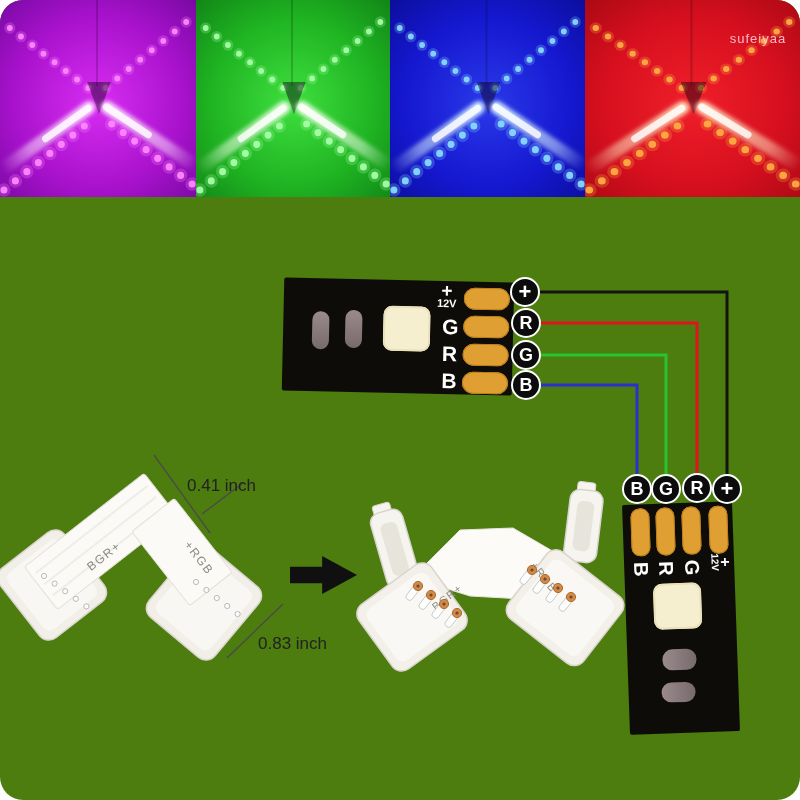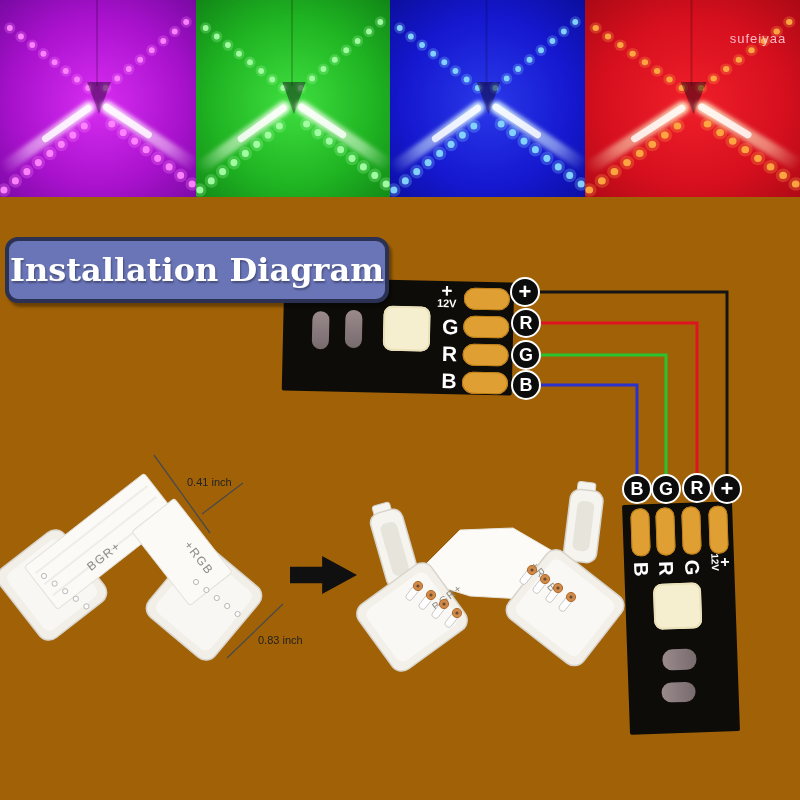--- a/index.html
+++ b/index.html
@@ -1,17 +1,17 @@
 <!DOCTYPE html>
 <html><head>
 <meta charset="utf-8">
 <style>
   html,body{margin:0;padding:0;background:#fff;}
-  .stage{position:relative;width:800px;height:800px;background:#a16207;overflow:hidden;
-         font-family:"Liberation Sans",sans-serif;}
+  .stage{position:relative;width:800px;height:800px;background:#4d7c0f;overflow:hidden;
+         font-family:"Liberation Sans",sans-serif;border-radius:23px;}
   .photos{position:absolute;left:0;top:0;display:flex;}
   .photos svg{display:block;}
   .watermark{position:absolute;left:720px;top:31px;width:76px;text-align:center;
              font-size:13px;letter-spacing:1px;color:rgba(255,198,208,.92);z-index:3;}
   #wires{position:absolute;left:0;top:0;z-index:1;pointer-events:none;}
   .title-box{position:absolute;left:5px;top:237px;width:376px;height:58px;background:#6a75b8;
              border:4px solid #2b3152;border-radius:13px;z-index:6;display:flex;align-items:center;
              justify-content:center;box-shadow:3px 4px 3px rgba(0,0,0,.35);}
   .title-box span{font-family:"DejaVu Serif","Liberation Serif",serif;font-weight:bold;
                   font-size:32px;color:#fff;white-space:nowrap;text-shadow:1px 2px 2px rgba(0,0,0,.35);}
@@ -30,21 +30,21 @@
   .lab{position:absolute;color:#fff;font-weight:bold;line-height:1;}
   .vlabel{position:absolute;top:55px;width:22px;color:#fff;font-weight:bold;font-size:20px;
           text-align:center;transform:rotate(90deg);line-height:1;}
   .v12block{top:50px;display:flex;flex-direction:column;align-items:center;transform:rotate(90deg);}
   .v12block .vp{font-size:16px;line-height:11px;} .v12block .vv{font-size:10px;line-height:10px;}
   .term{position:absolute;width:30px;height:30px;border-radius:50%;background:#0c0c0c;z-index:4;
         border:2px solid #fff;box-sizing:border-box;color:#fff;font-weight:bold;font-size:18px;
         display:flex;align-items:center;justify-content:center;}
   #loose,#assembled{position:absolute;z-index:2;overflow:visible;}
   #loose{left:0;top:430px;} #assembled{left:348px;top:478px;}
-  .dim-text{position:absolute;font-size:11px;color:#222;z-index:3;white-space:nowrap;}
+  .dim-text{position:absolute;font-size:17px;color:#222;z-index:3;white-space:nowrap;}
   #dim-width{left:187px;top:476px;} #dim-length{left:258px;top:634px;}
   .arrow{position:absolute;left:290px;top:556px;width:67px;height:38px;background:#101010;z-index:3;
          clip-path:polygon(0 28%,48% 28%,48% 0,100% 50%,48% 100%,48% 72%,0 72%);}
 </style>
 </head>
 <body>
 
 <div class="stage">
   <div id="photos" class="photos">
       <svg width="196" height="197" viewBox="0 0 200 197" preserveAspectRatio="none">
@@ -473,23 +473,20 @@
       <div class="term" style="left:510px;top:277px;font-size:22px;">+</div>
       <div class="term" style="left:511px;top:308px;">R</div>
       <div class="term" style="left:511px;top:340px;">G</div>
       <div class="term" style="left:511px;top:370px;">B</div>
       <div class="term" style="left:622px;top:474px;">B</div>
       <div class="term" style="left:651px;top:474px;">G</div>
       <div class="term" style="left:682px;top:473px;">R</div>
       <div class="term" style="left:712px;top:474px;font-size:22px;">+</div>
     </div>
 
-  <div class="title-box">
-    <span>Installation Diagram</span>
-  </div>
 
   <svg id="loose" width="340" height="270">
   <g transform="rotate(-38 52 155)">
     <rect x="11" y="111" width="82" height="88" rx="12" fill="#f2efe9" stroke="#d9d5cd" stroke-width="1.5"></rect>
     <rect x="19" y="119" width="66" height="72" rx="8" fill="#f9f7f3"></rect>
   </g>
   <g transform="rotate(40 204 172)">
     <rect x="161" y="126" width="86" height="92" rx="12" fill="#f2efe9" stroke="#d9d5cd" stroke-width="1.5"></rect>
     <rect x="169" y="134" width="70" height="76" rx="8" fill="#f9f7f3"></rect>
   </g>

